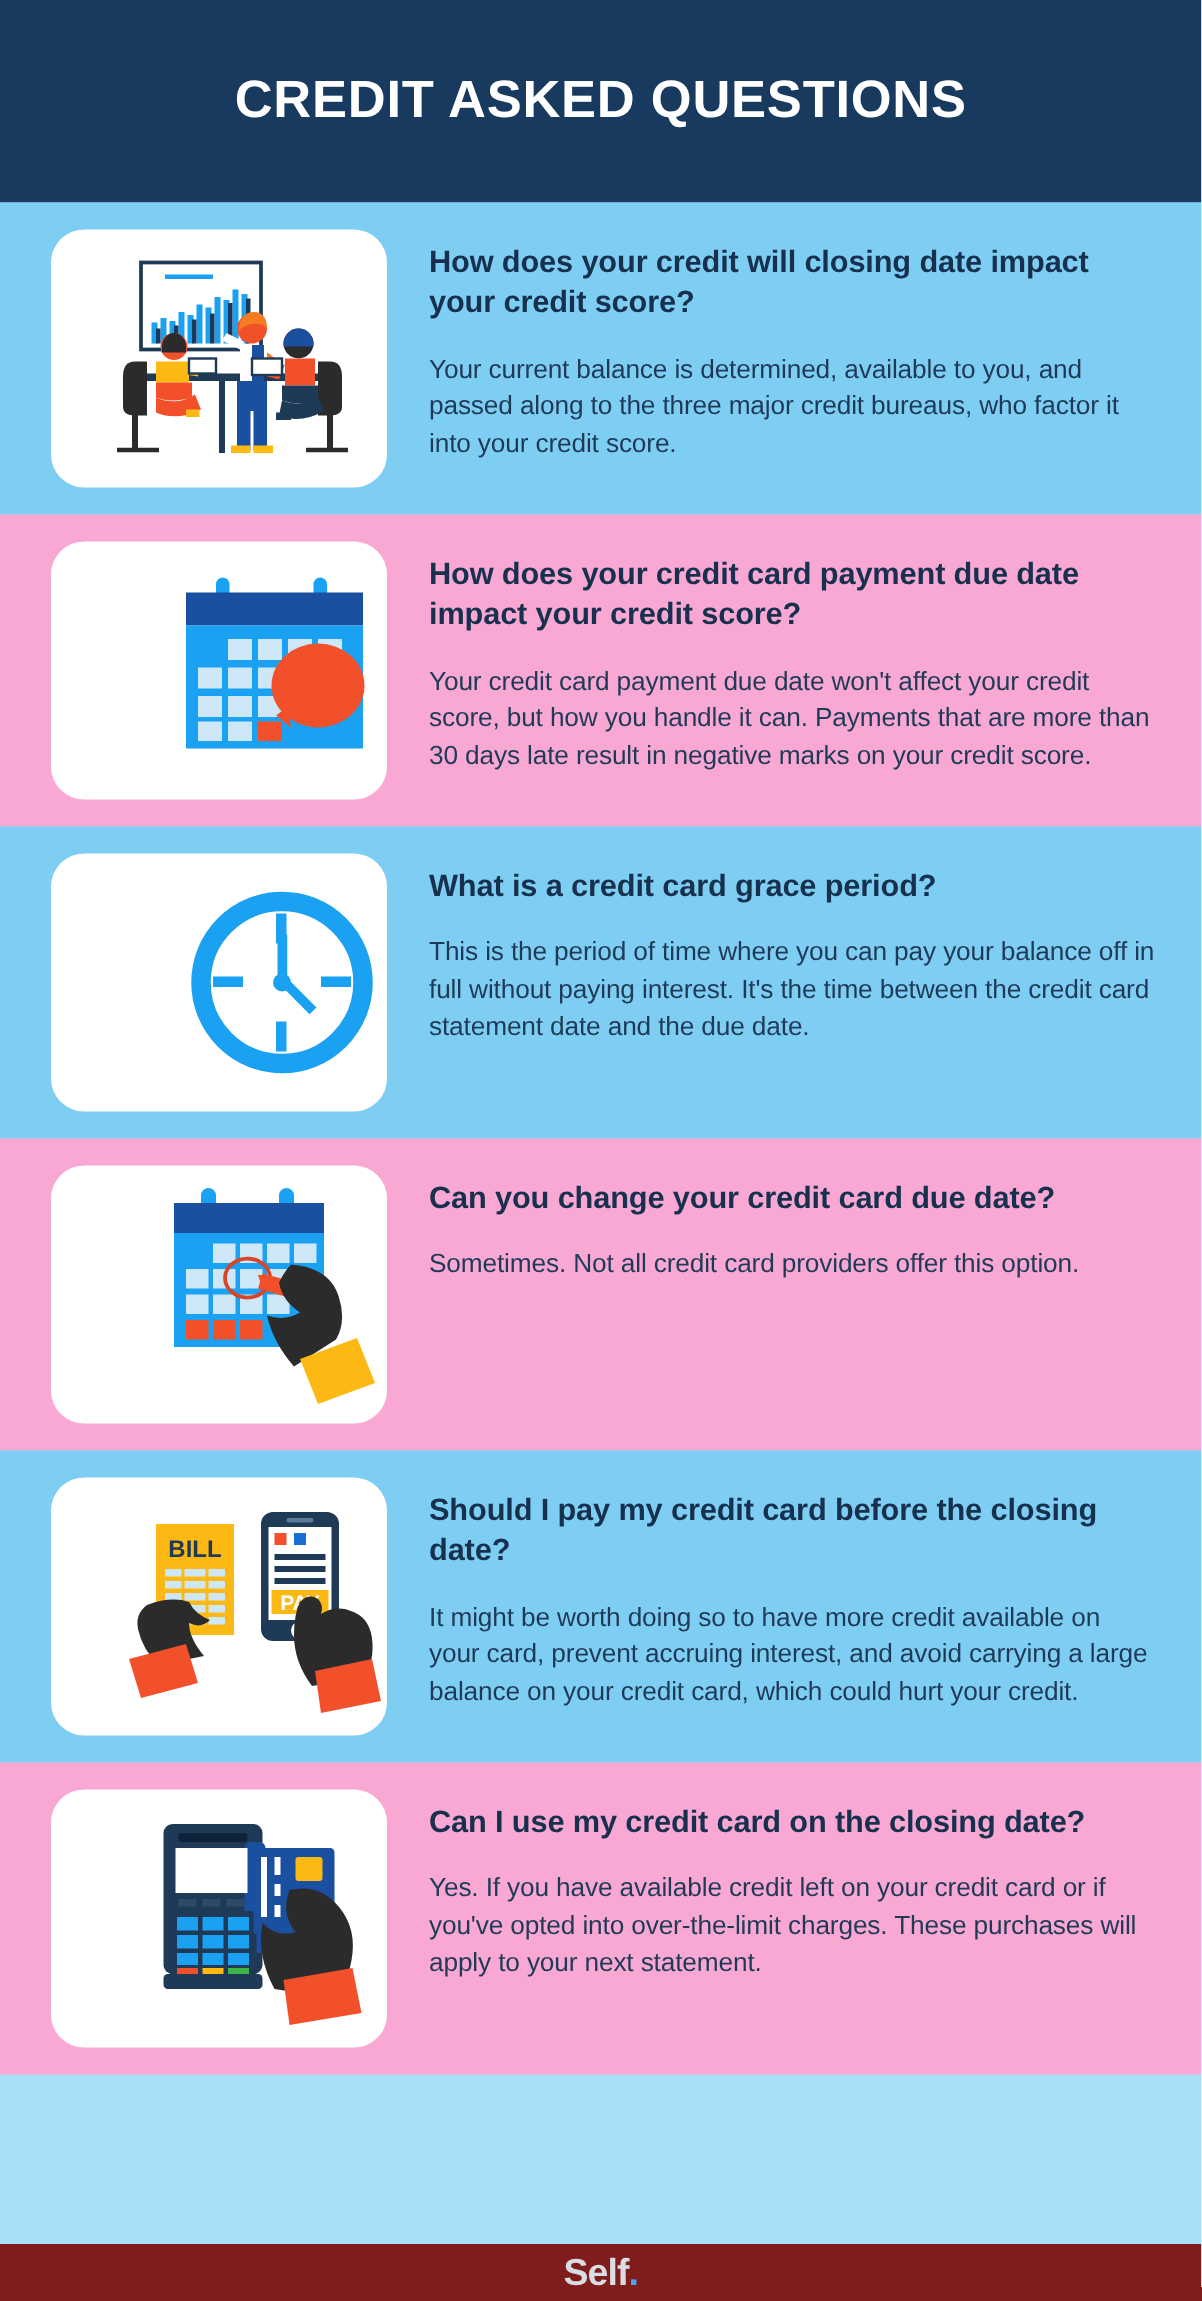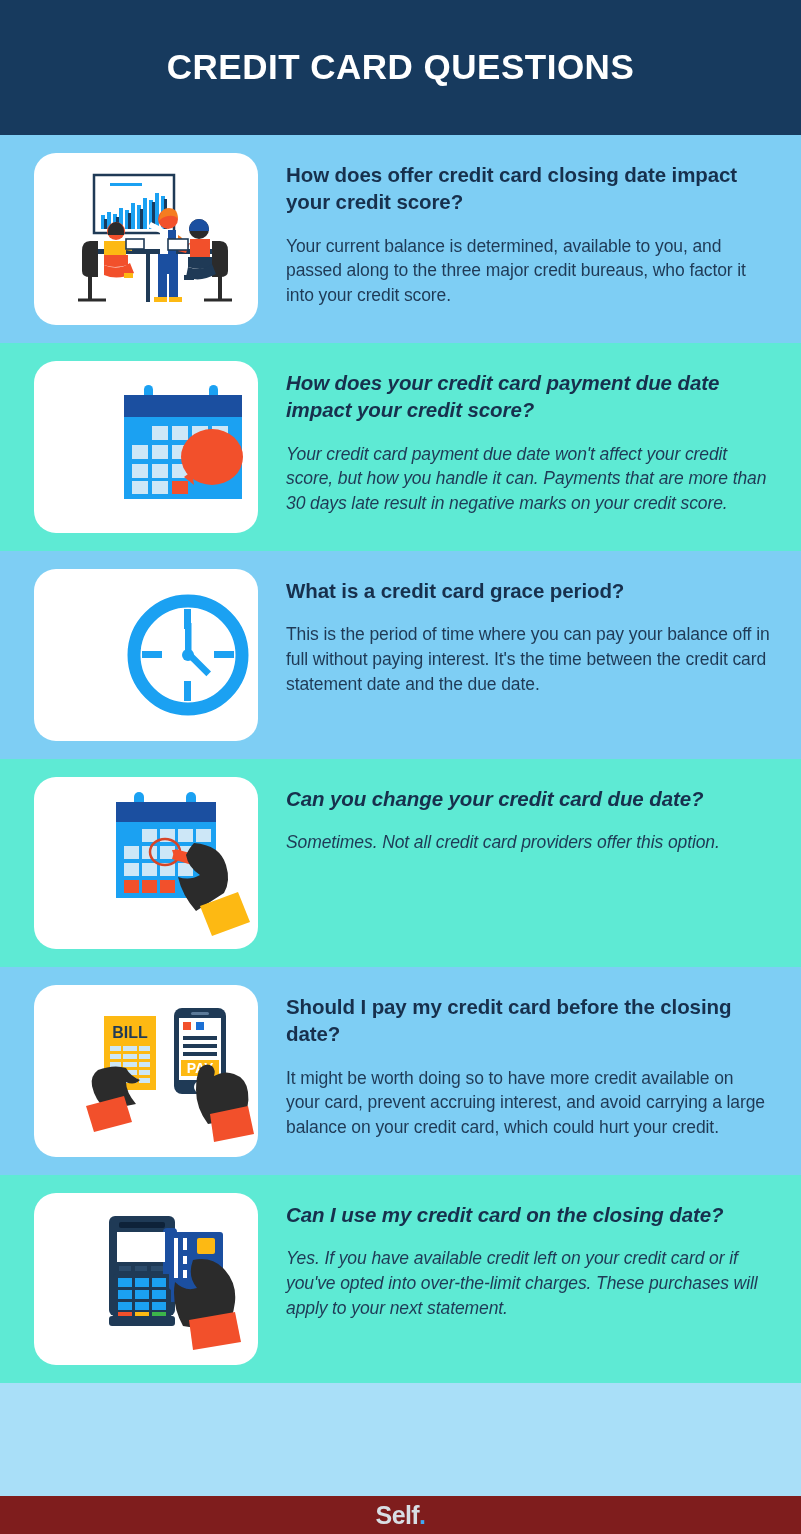--- a/index.html
+++ b/index.html
@@ -36,21 +36,21 @@
   }
 
   
   .row {
     display: flex;
     align-items: flex-start;
     padding: 18px 30px 18px 34px;
     gap: 28px;
   }
   .row.shade-a { background: #7ECEF4; }
-  .row.shade-b { background: #5eead4; font-style: italic; }
+  .row.shade-b { background: #f9a8d4; }
 
   .icon-card {
     flex: 0 0 224px;
     width: 224px;
     height: 172px;
     background: #ffffff;
     border-radius: 22px;
     display: flex;
     align-items: center;
     justify-content: flex-end;
@@ -91,21 +91,21 @@
     letter-spacing: -0.6px;
   }
   .logo .dot { color: #3FA9F5; }
 </style>
 </head>
 <body>
 
 <div id="page">
 
   <div class="header">
-    <div class="header-line">CREDIT CARD QUESTIONS</div>
+    <div class="header-line">CREDIT ASKED QUESTIONS</div>
   </div>
 
   <div class="row shade-a">
     <div class="icon-card">
       <svg width="190" height="140" viewBox="0 0 190 140">
 
         <rect x="26" y="6" width="80" height="58" fill="#ffffff" stroke="#1F3A56" stroke-width="2.5"></rect>
         <rect x="42" y="14" width="32" height="3" fill="#1BA1F2"></rect>
         <g fill="#1BA1F2">
           <rect x="33" y="46" width="4" height="14"></rect>
@@ -167,21 +167,21 @@
         <path d="M122 70 h20 v18 h-20 z" fill="#F2502B"></path>
         <path d="M120 88 h24 v10 q-12 4 -24 0 z" fill="#1F3A56"></path>
         <path d="M120 98 q14 5 24 -3 l4 10 q-16 9 -30 3 z" fill="#1F3A56"></path>
         <path d="M122 74 q-10 2 -12 8 l8 2 z" fill="#F2502B"></path>
         <rect x="116" y="106" width="10" height="5" fill="#1F3A56"></rect>
 
         <rect x="100" y="70" width="20" height="11" fill="#ffffff" stroke="#1F3A56" stroke-width="1.6"></rect>
       </svg>
     </div>
     <div class="row-text">
-      <div class="q-title">How does offer credit card closing date impact your credit score?</div>
+      <div class="q-title">How does your credit will closing date impact your credit score?</div>
       <div class="q-body">Your current balance is determined, available to you, and passed along to the three major credit bureaus, who factor it into your credit score.</div>
     </div>
   </div>
 
   <div class="row shade-b">
     <div class="icon-card">
       <svg width="150" height="140" viewBox="0 0 150 140">
         <rect x="36" y="8" width="9" height="28" rx="4.5" fill="#1BA1F2"></rect>
         <rect x="101" y="8" width="9" height="28" rx="4.5" fill="#1BA1F2"></rect>
         <rect x="16" y="18" width="118" height="22" fill="#1B4FA0"></rect>

